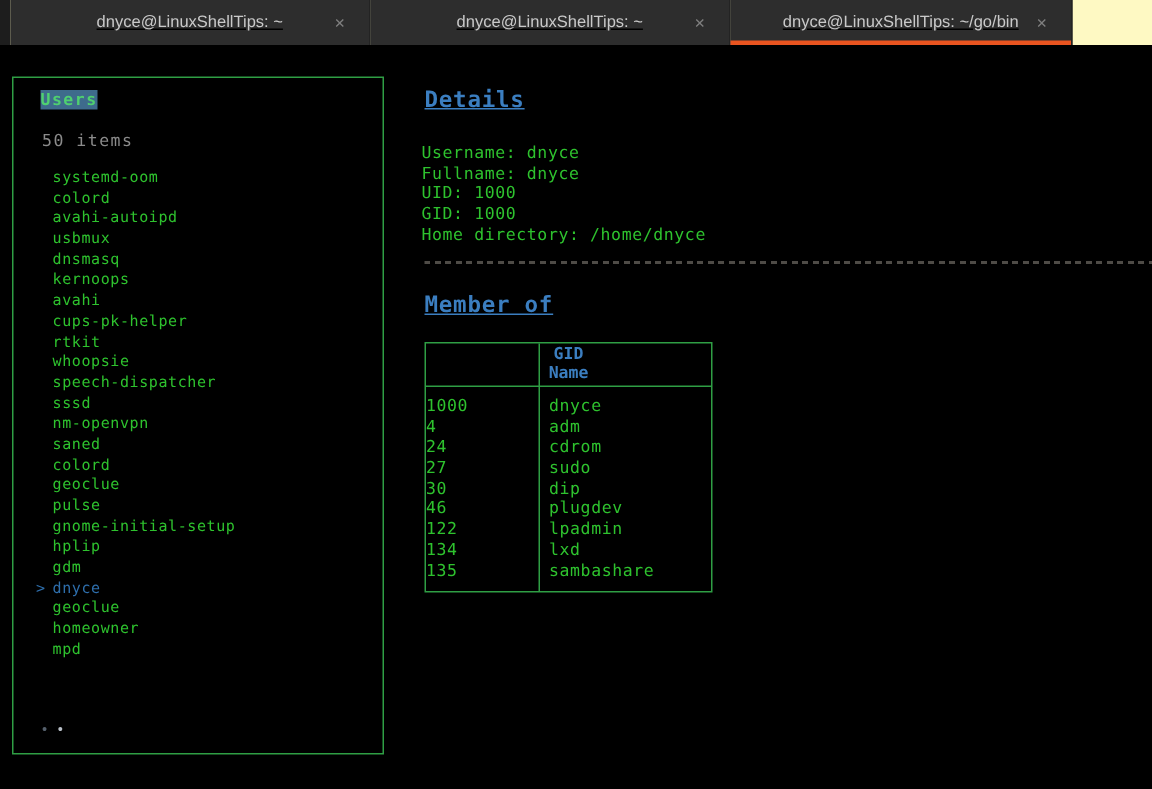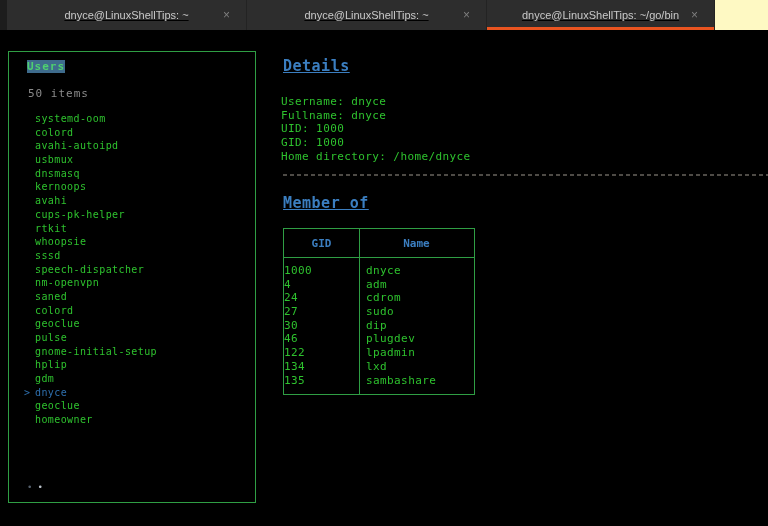--- a/index.html
+++ b/index.html
@@ -79,20 +79,21 @@
   .member-table {
     position:absolute; left:283px; top:228px; width:192px;
     border:1px solid #2f9e44; box-sizing:border-box;
   }
   .member-table .v-divider {
     position:absolute; left:75px; top:0; bottom:0; width:1px; background:#2f9e44;
   }
   .mt-header {
     display:flex; height:28px; align-items:center;
     border-bottom:1px solid #2f9e44;
+    flex-direction:column;
   }
   .mt-header .col-gid, .mt-header .col-name {
     color:#3b7ec0; font-size:11px; font-weight:bold; text-align:center;
   }
   .col-gid { width:75px; flex:none; }
   .col-name { flex:1; }
   .mt-body { padding:6px 0 7px; }
   .mt-row { display:flex; height:13.7px; line-height:13.7px; }
   .mt-row .col-gid, .mt-row .col-name {
     color:#2ec22e; font-size:11px; letter-spacing:0.4px;
@@ -127,33 +128,34 @@
         <div class="user-item"><span class="marker"></span><span class="label">systemd-oom</span></div>
         <div class="user-item"><span class="marker"></span><span class="label">colord</span></div>
         <div class="user-item"><span class="marker"></span><span class="label">avahi-autoipd</span></div>
         <div class="user-item"><span class="marker"></span><span class="label">usbmux</span></div>
         <div class="user-item"><span class="marker"></span><span class="label">dnsmasq</span></div>
         <div class="user-item"><span class="marker"></span><span class="label">kernoops</span></div>
         <div class="user-item"><span class="marker"></span><span class="label">avahi</span></div>
         <div class="user-item"><span class="marker"></span><span class="label">cups-pk-helper</span></div>
         <div class="user-item"><span class="marker"></span><span class="label">rtkit</span></div>
         <div class="user-item"><span class="marker"></span><span class="label">whoopsie</span></div>
+        <div class="user-item"><span class="marker"></span><span class="label">speech-dispatcher</span></div>
         <div class="user-item"><span class="marker"></span><span class="label">sssd</span></div>
-        <div class="user-item"><span class="marker"></span><span class="label">speech-dispatcher</span></div>
         <div class="user-item"><span class="marker"></span><span class="label">nm-openvpn</span></div>
         <div class="user-item"><span class="marker"></span><span class="label">saned</span></div>
         <div class="user-item"><span class="marker"></span><span class="label">colord</span></div>
         <div class="user-item"><span class="marker"></span><span class="label">geoclue</span></div>
         <div class="user-item"><span class="marker"></span><span class="label">pulse</span></div>
         <div class="user-item"><span class="marker"></span><span class="label">gnome-initial-setup</span></div>
         <div class="user-item"><span class="marker"></span><span class="label">hplip</span></div>
         <div class="user-item"><span class="marker"></span><span class="label">gdm</span></div>
         <div class="user-item selected"><span class="marker">&gt;</span><span class="label">dnyce</span></div>
         <div class="user-item"><span class="marker"></span><span class="label">geoclue</span></div>
         <div class="user-item"><span class="marker"></span><span class="label">homeowner</span></div>
+        <div class="user-item"><span class="marker"></span><span class="label">mpd</span></div>
       </div>
     <div class="page-dots"><span class="dot1">•</span><span class="dot2">•</span></div>
   </div>
 
   <span class="section-title details-title">Details</span>
   <div class="details-lines">
       <div class="details-line">Username: dnyce</div>
       <div class="details-line">Fullname: dnyce</div>
       <div class="details-line">UID: 1000</div>
       <div class="details-line">GID: 1000</div>

